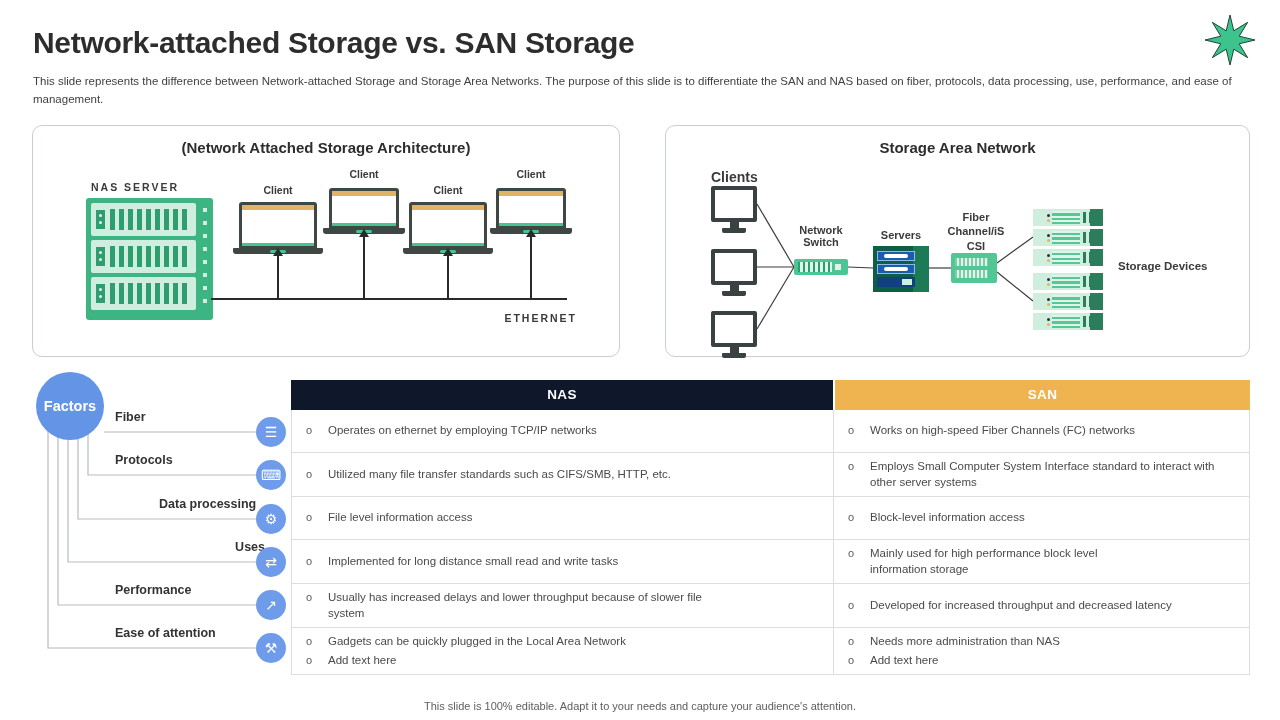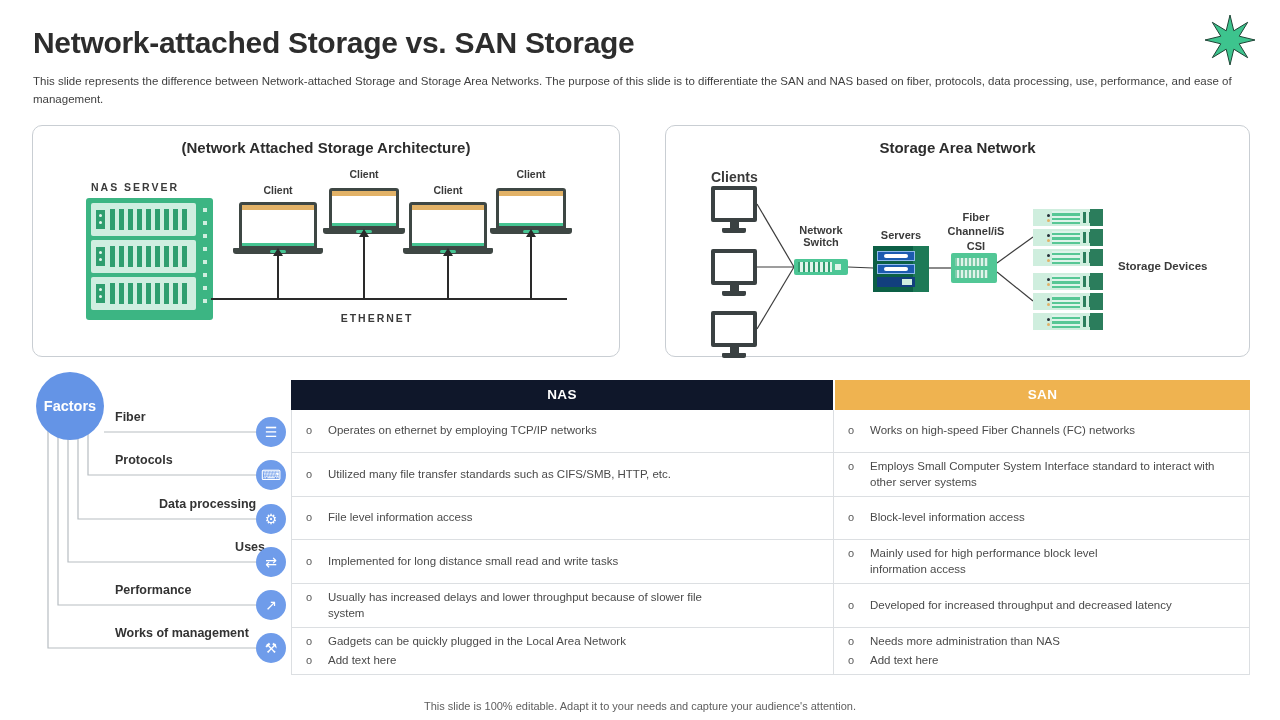--- a/index.html
+++ b/index.html
@@ -143,21 +143,21 @@
     <div class="laptop lap-sm" style="left:463px;top:62px;">
         <div class="lap-screen"></div>
         <div class="lap-base"></div>
       </div>
 
     <div class="bus"></div>
     <div class="up-arrow" style="left:244px;top:129px;height:43px;"></div>
     <div class="up-arrow" style="left:330px;top:110px;height:62px;"></div>
     <div class="up-arrow" style="left:414px;top:129px;height:43px;"></div>
     <div class="up-arrow" style="left:497px;top:110px;height:62px;"></div>
-    <div class="dlabel sp" style="left:166px;top:186px;width:356px;text-align:center;">ETHERNET</div>
+    <div class="dlabel sp" style="left:188px;top:186px;width:356px;text-align:right;">ETHERNET</div>
   </div>
 
   <div class="panel panel-san">
     <svg class="svg-lines" width="585" height="232" viewBox="0 0 585 232">
       <line x1="91" y1="78" x2="128" y2="141" stroke="#3c3c3c" stroke-width="1.2"></line>
       <line x1="91" y1="141" x2="128" y2="141" stroke="#3c3c3c" stroke-width="1.2"></line>
       <line x1="91" y1="203" x2="128" y2="141" stroke="#3c3c3c" stroke-width="1.2"></line>
       <line x1="182" y1="141" x2="207" y2="142" stroke="#3c3c3c" stroke-width="1.2"></line>
       <line x1="263" y1="142" x2="285" y2="142" stroke="#3c3c3c" stroke-width="1.2"></line>
       <line x1="331" y1="137" x2="367" y2="111" stroke="#3c3c3c" stroke-width="1.2"></line>
@@ -275,21 +275,21 @@
     <polyline points="48,420 48,648 256,648" fill="none" stroke="#b7bdc2" stroke-width="1.2"></polyline>
   </svg>
 
   <div class="factors-circle">Factors</div>
 
   <div class="factor-label" style="top:410px;">Fiber</div>
   <div class="factor-label" style="top:453px;">Protocols</div>
   <div class="factor-label" style="top:497px;padding-left:44px;">Data processing</div>
   <div class="factor-label" style="top:540px;text-align:right;">Uses</div>
   <div class="factor-label" style="top:583px;">Performance</div>
-  <div class="factor-label" style="top:626px;">Works of management</div>
+  <div class="factor-label" style="top:626px;">Ease of attention</div>
 
   <div class="factor-icon" style="top:417px;">
       <span>☰</span>
     </div>
   <div class="factor-icon" style="top:460px;">
       <span>⌨</span>
     </div>
   <div class="factor-icon" style="top:504px;">
       <span>⚙</span>
     </div>
@@ -354,21 +354,21 @@
       <div class="t-row">
         <div class="t-cell nas">
           <div class="bullet-line">
               <span class="b">o</span>
               <span class="bt">Implemented for long distance small read and write tasks</span>
             </div>
         </div>
         <div class="t-cell san">
           <div class="bullet-line">
               <span class="b">o</span>
-              <span class="bt" style="max-width:260px;">Mainly used for high performance block level information access</span>
+              <span class="bt" style="max-width:260px;">Mainly used for high performance block level information storage</span>
             </div>
         </div>
       </div>
       <div class="t-row">
         <div class="t-cell nas">
           <div class="bullet-line">
               <span class="b">o</span>
               <span class="bt" style="max-width:400px;">Usually has increased delays and lower throughput because of slower file system</span>
             </div>
         </div>

